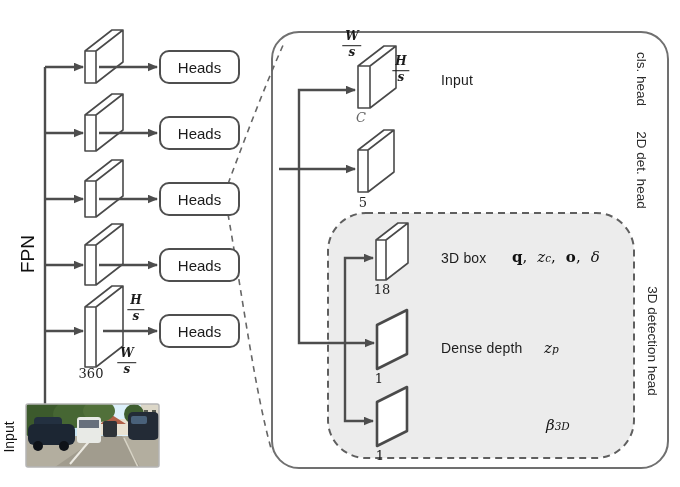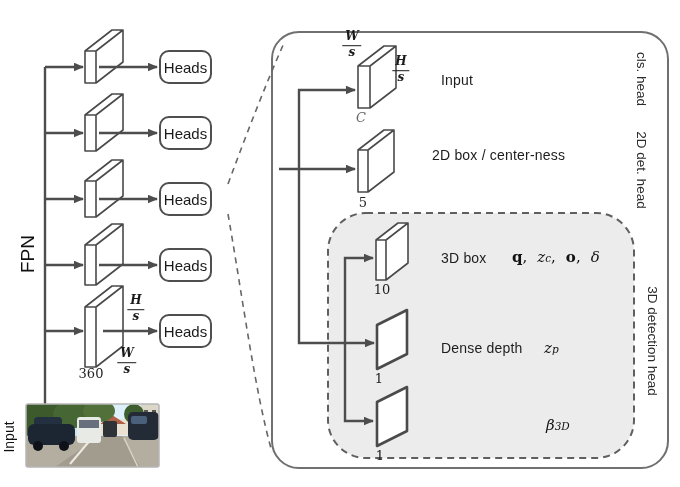--- a/index.html
+++ b/index.html
@@ -2,21 +2,21 @@
 <html><head>
 <meta charset="utf-8">
 <style>
   html,body{margin:0;padding:0;background:#fff;}
   .canvas{position:relative;width:680px;height:487px;background:#fff;overflow:hidden;
           font-family:"Liberation Sans",sans-serif;color:#1d1d1d;}
   svg{position:absolute;left:0;top:0;}
   .t{position:absolute;transform:translate(-50%,-50%);white-space:nowrap;}
   .tl{position:absolute;transform:translate(0,-50%);white-space:nowrap;}
   .lbl{font-size:14px;color:#1d1d1d;letter-spacing:.2px;}
-  .heads{position:absolute;left:159px;width:53px;height:34px;border:2px solid #4f4f4f;
+  .heads{position:absolute;left:159px;width:81px;height:34px;border:2px solid #4f4f4f;
          border-radius:10px;background:#fff;display:flex;align-items:center;justify-content:center;
          font-size:15px;color:#1a1a1a;box-sizing:border-box;}
   .vlabel,.vlabelccw{position:absolute;white-space:nowrap;font-size:13.5px;color:#2b2b2b;}
   .vlabel{transform:translate(-50%,-50%) rotate(90deg);}
   .vlabelccw{transform:translate(-50%,-50%) rotate(-90deg);}
   .fpn{font-size:19px;color:#111;}
   .inputlbl{font-size:14px;color:#111;}
   .frac{position:absolute;transform:translate(-50%,-50%);display:inline-flex;flex-direction:column;
         align-items:center;font-family:"DejaVu Serif",serif;font-style:italic;font-weight:bold;
         font-size:12px;line-height:1.15;color:#1a1a1a;}
@@ -148,26 +148,25 @@
   <div class="frac" style="left:352px;top:45px">
     <span class="num">W</span>
     <span class="den">s</span>
   </div>
   <div class="frac" style="left:401px;top:70px">
     <span class="num">H</span>
     <span class="den">s</span>
   </div>
   <div class="t dim dim-light" style="left:361px;top:117px">C</div>
   <div class="t dim" style="left:363px;top:202px">5</div>
-  <div class="t dim" style="left:382px;top:289px">10</div>
+  <div class="t dim" style="left:382px;top:289px">18</div>
   <div class="t dim" style="left:379px;top:378px">1</div>
   <div class="t dim" style="left:380px;top:455px">1</div>
 
   <div class="tl lbl" style="left:441px;top:80px">Input</div>
-  <div class="tl lbl" style="left:432px;top:155px">2D box / center-ness</div>
   <div class="tl lbl" style="left:441px;top:258px">3D box</div>
   <div class="tl lbl" style="left:441px;top:348px">Dense depth</div>
 
   <div class="tl mathrow" style="left:512px;top:257px">
     <span class="mb">q</span>
       <span class="mc">,</span>
     <span class="mi sp">z</span>
       <sub class="msub">c</sub>
       <span class="mc">,</span>
     <span class="mb sp">o</span>

